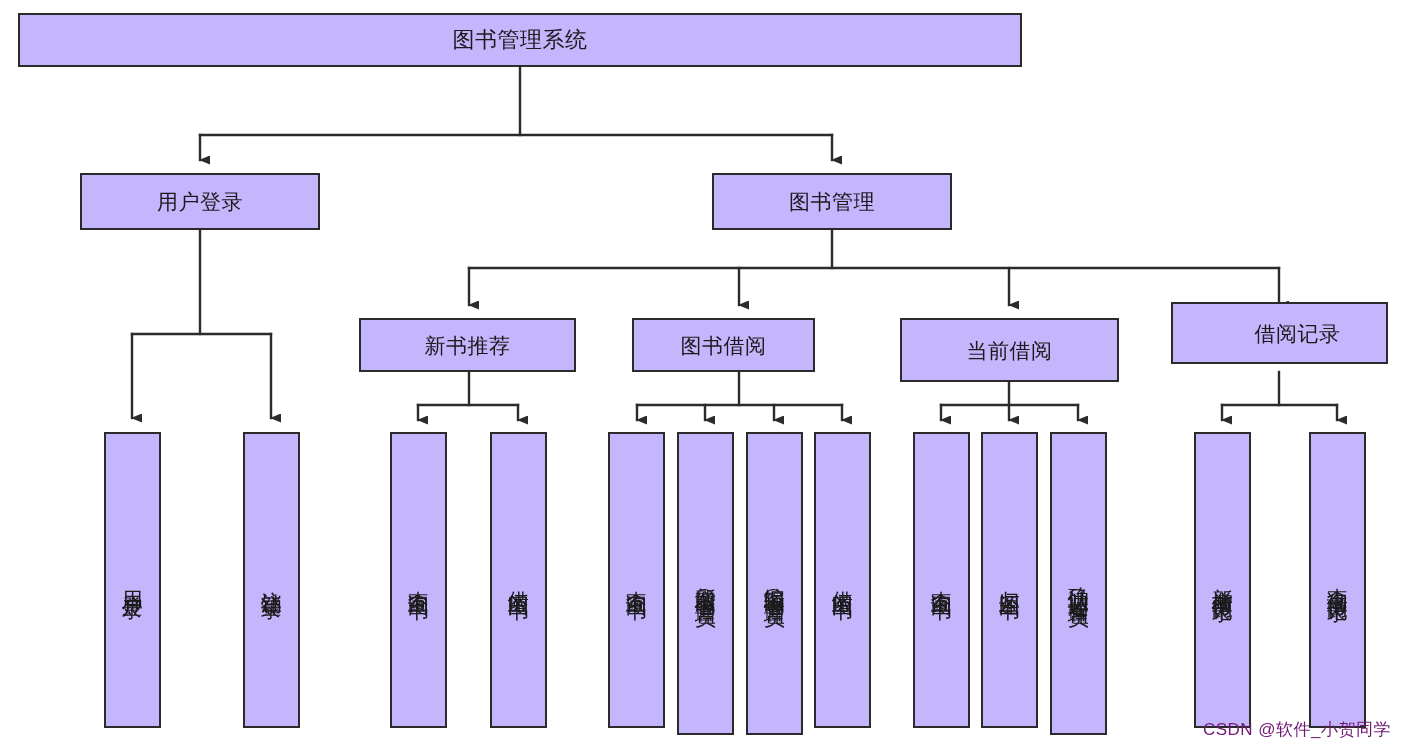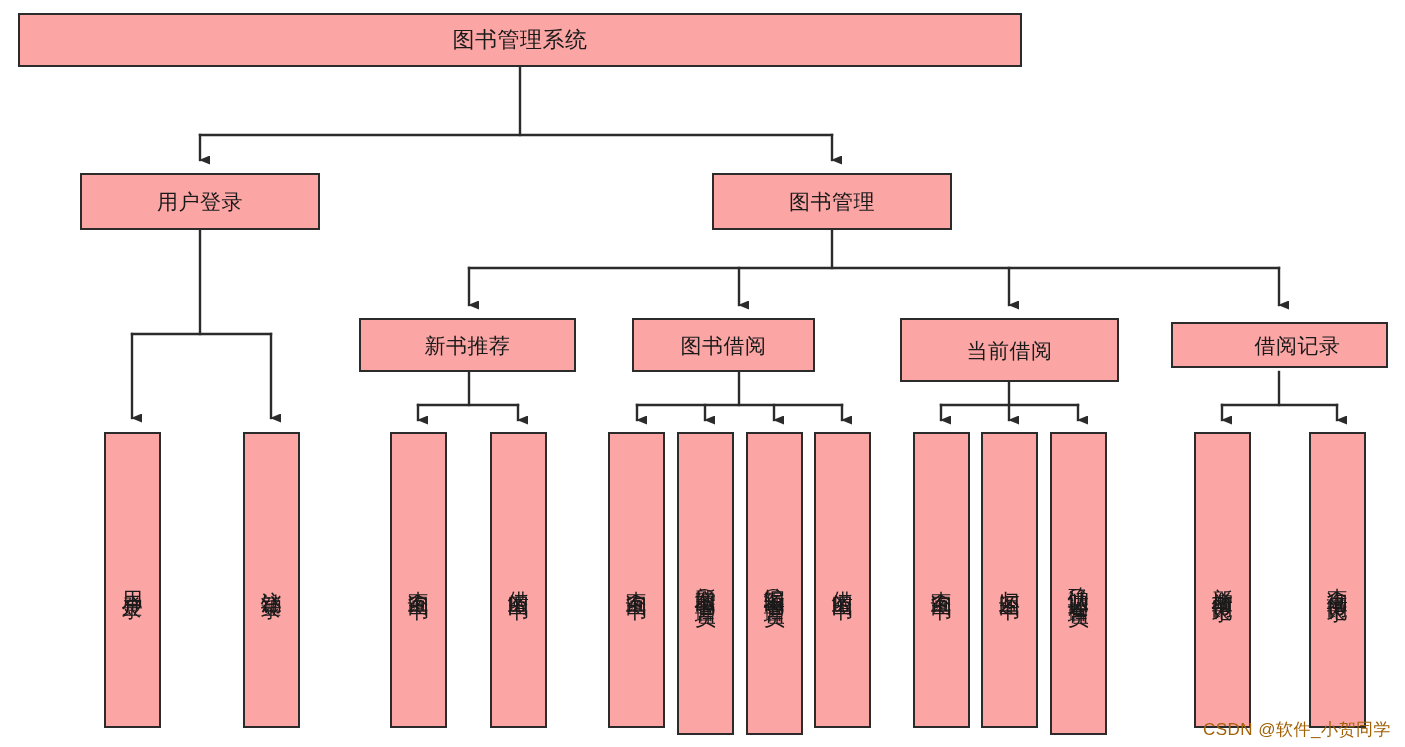--- a/index.html
+++ b/index.html
@@ -23,21 +23,21 @@
     left: 0;
     top: 0;
     width: 1405px;
     height: 747px;
     pointer-events: none;
   }
   .node {
     position: absolute;
     box-sizing: border-box;
     border: 2px solid #2b2b2b;
-    background: #fca5a5;
+    background: #c4b5fd;
     color: #1a1a1a;
     display: flex;
     align-items: center;
     justify-content: center;
     z-index: 2;
   }
   .node .lbl {
     display: block;
     line-height: 1.0;
     white-space: nowrap;
@@ -62,21 +62,21 @@
     line-height: 1.22;
     letter-spacing: 3px;
     white-space: nowrap;
     text-align: center;
   }
   #watermark {
     position: absolute;
     right: 14px;
     bottom: 6px;
     font-size: 17px;
-    color: #a16207;
+    color: #701a75;
     letter-spacing: 0.5px;
     z-index: 5;
     white-space: nowrap;
   }
 </style>
 </head>
 <body>
 
 <div id="canvas">
 
@@ -143,21 +143,21 @@
 
   <div class="node horiz" style="left:359px; top:318px; width:217px; height:54px;">
     <span class="lbl">新书推荐</span>
   </div>
   <div class="node horiz" style="left:632px; top:318px; width:183px; height:54px;">
     <span class="lbl">图书借阅</span>
   </div>
   <div class="node horiz" style="left:900px; top:318px; width:219px; height:64px;">
     <span class="lbl">当前借阅</span>
   </div>
-  <div class="node horiz" style="left:1171px; top:322px; width:217px; height:46px;padding-left:36px;">
+  <div class="node horiz" style="left:1171px; top:302px; width:217px; height:62px;padding-left:36px;">
     <span class="lbl">借阅记录</span>
   </div>
 
   <div class="node vert" style="left:104px; top:432px; width:57px; height:296px;">
     <span class="lbl">用户登录</span>
   </div>
   <div class="node vert" style="left:243px; top:432px; width:57px; height:296px;">
     <span class="lbl">注销登录</span>
   </div>
 

